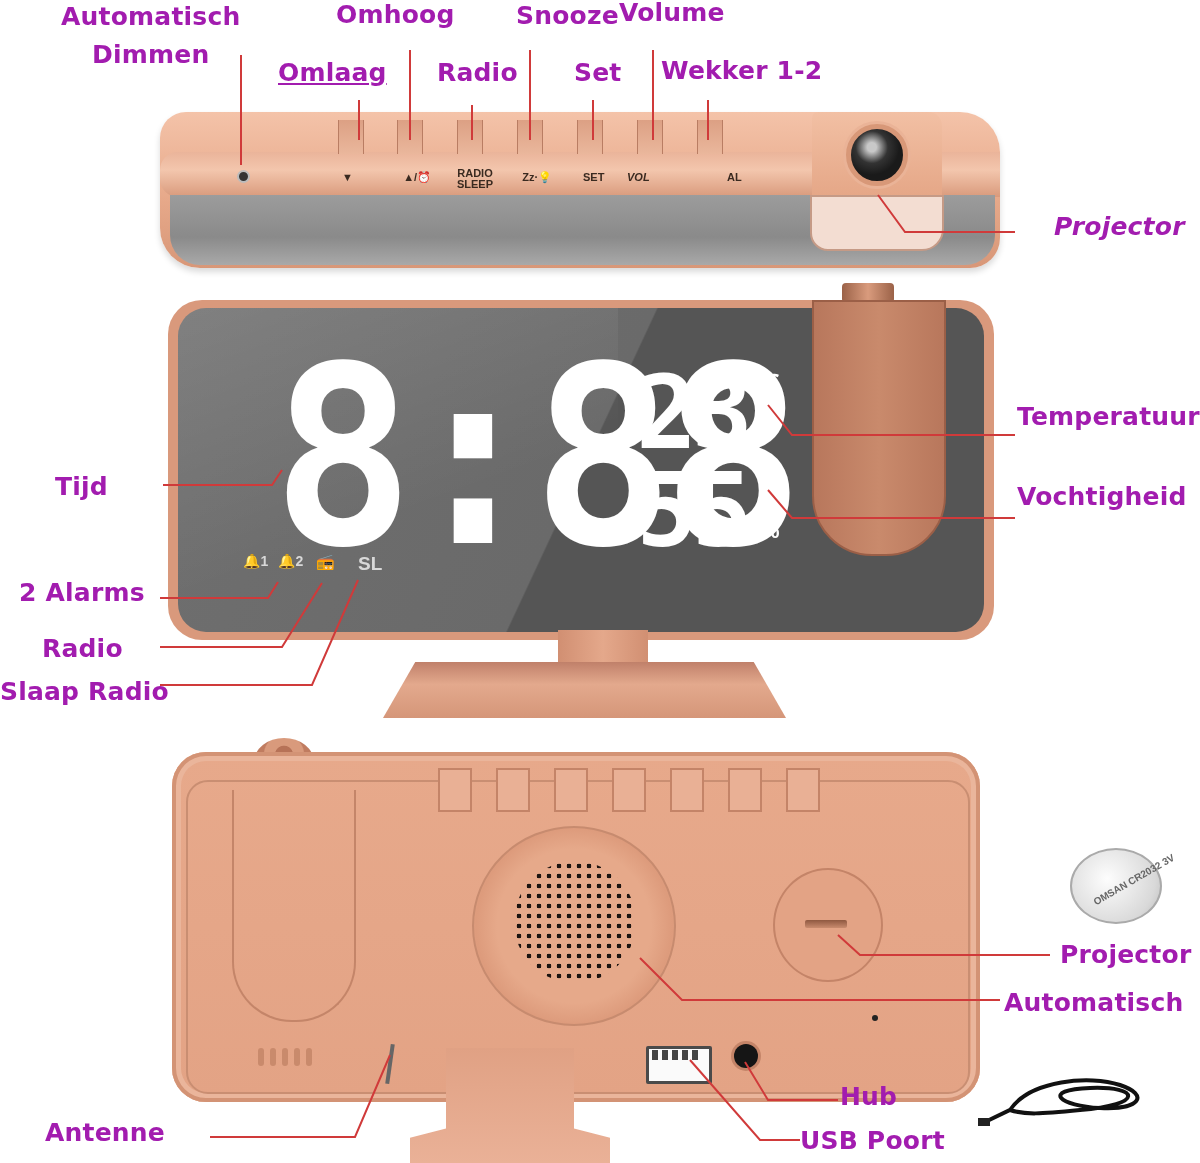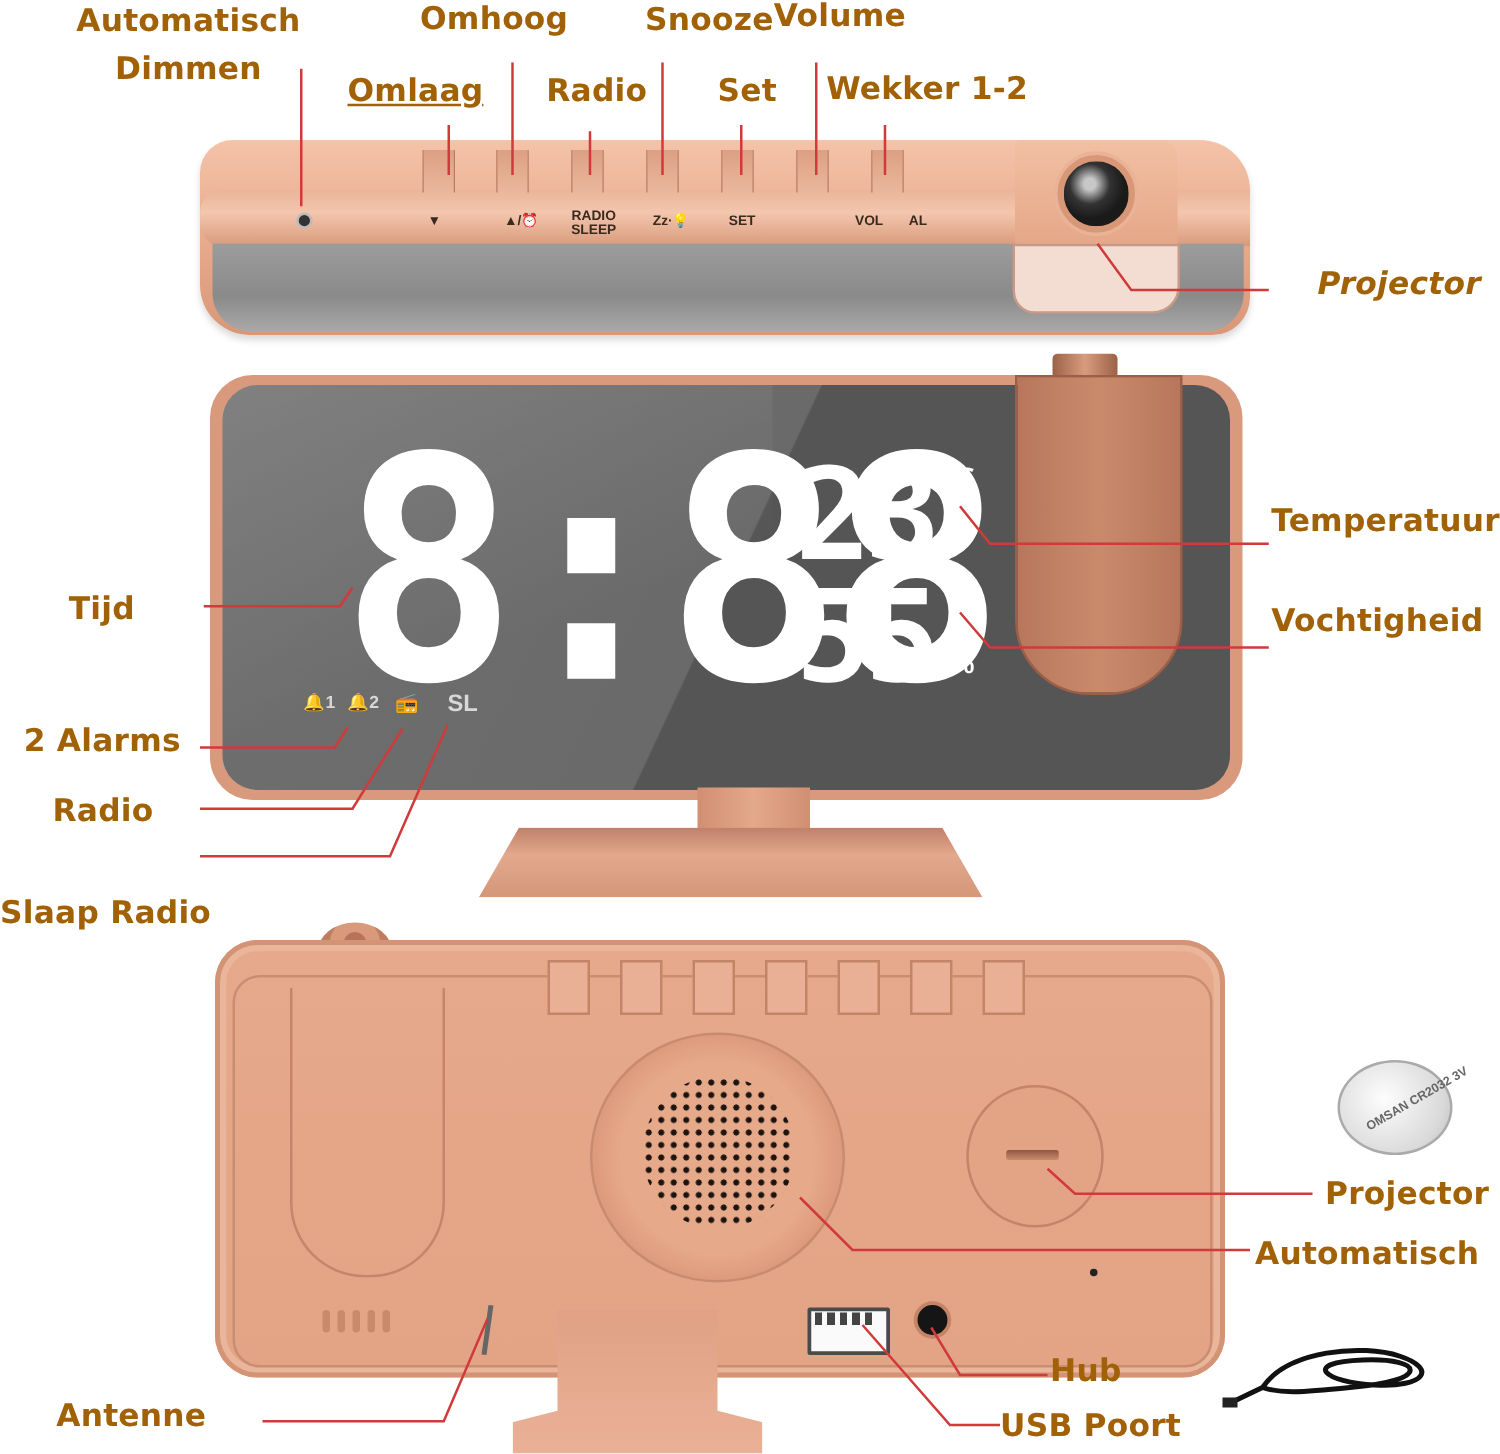--- a/index.html
+++ b/index.html
@@ -1,17 +1,17 @@
 <!DOCTYPE html>
 <html><head>
 <meta charset="utf-8">
 <style>
   html,body{margin:0;padding:0;background:#ffffff;}
   body{width:1200px;height:1163px;position:relative;overflow:hidden;font-family:"DejaVu Sans","Liberation Sans",sans-serif;}
-  .lbl{position:absolute;font-weight:bold;color:#a16207;font-size:25px;line-height:1.2;white-space:nowrap;letter-spacing:0.2px;}
+  .lbl{position:absolute;font-weight:bold;color:#a21caf;font-size:25px;line-height:1.2;white-space:nowrap;letter-spacing:0.2px;}
   svg.leaders{position:absolute;left:0;top:0;width:1200px;height:1163px;pointer-events:none;z-index:5;}
   .leaders line,.leaders polyline{stroke:#d03a3a;stroke-width:2;fill:none;}
   .abs{position:absolute;}
   
   .top-body{left:160px;top:112px;width:840px;height:156px;border-radius:26px 40px 30px 40px;background:linear-gradient(#f4c3a9 0%,#e7a98a 55%,#d89778 100%);box-shadow:0 4px 6px rgba(0,0,0,.15);}
   .top-gray{left:170px;top:195px;width:825px;height:70px;border-radius:0 0 30px 30px;background:linear-gradient(#9c9c9c,#8a8a8a 60%,#a9a9a9);}
   .top-rail{left:160px;top:152px;width:840px;height:45px;background:linear-gradient(#eab49a,#f3c6ad 40%,#d99a7c);border-radius:18px 0 0 18px;}
   .btn-tab{position:absolute;top:120px;width:24px;height:34px;background:linear-gradient(#dca084,#eab79c);border-left:1px solid #b97d63;border-right:1px solid #b97d63;}
   .btxt{position:absolute;top:172px;font-size:11px;color:#3a2a20;font-weight:bold;text-align:center;line-height:11px;font-family:"Liberation Sans",sans-serif;}
   .proj-block{left:812px;top:112px;width:130px;height:90px;background:linear-gradient(#f2c0a4,#e4a585);border-radius:6px 14px 4px 4px;}
@@ -62,21 +62,21 @@
 <div class="btn-tab" style="left:577px;"></div>
 <div class="btn-tab" style="left:637px;"></div>
 <div class="btn-tab" style="left:697px;"></div>
 
 <div class="btxt" style="left:342px;">▼</div>
 <div class="btxt" style="left:397px;width:40px;">▲/⏰</div>
 <div class="btxt" style="left:455px;width:40px;top:168px;white-space:pre;">RADIO
 SLEEP</div>
 <div class="btxt" style="left:512px;width:50px;">Zz·💡</div>
 <div class="btxt" style="left:583px;">SET</div>
-<div class="btxt" style="left:684px;">VOL</div>
+<div class="btxt" style="left:627px;font-style:italic;">VOL</div>
 <div class="btxt" style="left:707px;margin-left:20px;">AL</div>
 
 <div class="abs proj-block"></div>
 <div class="abs proj-flap"></div>
 <div class="abs lens"></div>
 
 <div class="abs knob"></div>
 <div class="abs front-frame"></div>
 <div class="abs front-screen"></div>
 <div class="abs front-shine"></div>
@@ -164,18 +164,18 @@
 <div class="lbl" style="left:278px;top:58px;text-decoration:underline;">Omlaag</div>
 <div class="lbl" style="left:437px;top:58px;">Radio</div>
 <div class="lbl" style="left:574px;top:58px;">Set</div>
 <div class="lbl" style="left:661px;top:56px;">Wekker 1-2</div>
 <div class="lbl" style="left:1054px;top:212px;font-style:italic;">Projector</div>
 <div class="lbl" style="left:1017px;top:402px;">Temperatuur</div>
 <div class="lbl" style="left:1017px;top:482px;">Vochtigheid</div>
 <div class="lbl" style="left:55px;top:472px;">Tijd</div>
 <div class="lbl" style="left:19px;top:578px;">2 Alarms</div>
 <div class="lbl" style="left:42px;top:634px;">Radio</div>
-<div class="lbl" style="left:0px;top:677px;margin-top:38px;">Slaap Radio</div>
+<div class="lbl" style="left:0px;top:677px;">Slaap Radio</div>
 <div class="lbl" style="left:1060px;top:940px;">Projector</div>
 <div class="lbl" style="left:1004px;top:988px;">Automatisch</div>
 <div class="lbl" style="left:840px;top:1082px;">Hub</div>
 <div class="lbl" style="left:800px;top:1126px;">USB Poort</div>
 <div class="lbl" style="left:45px;top:1118px;">Antenne</div>
 
 </body></html>

